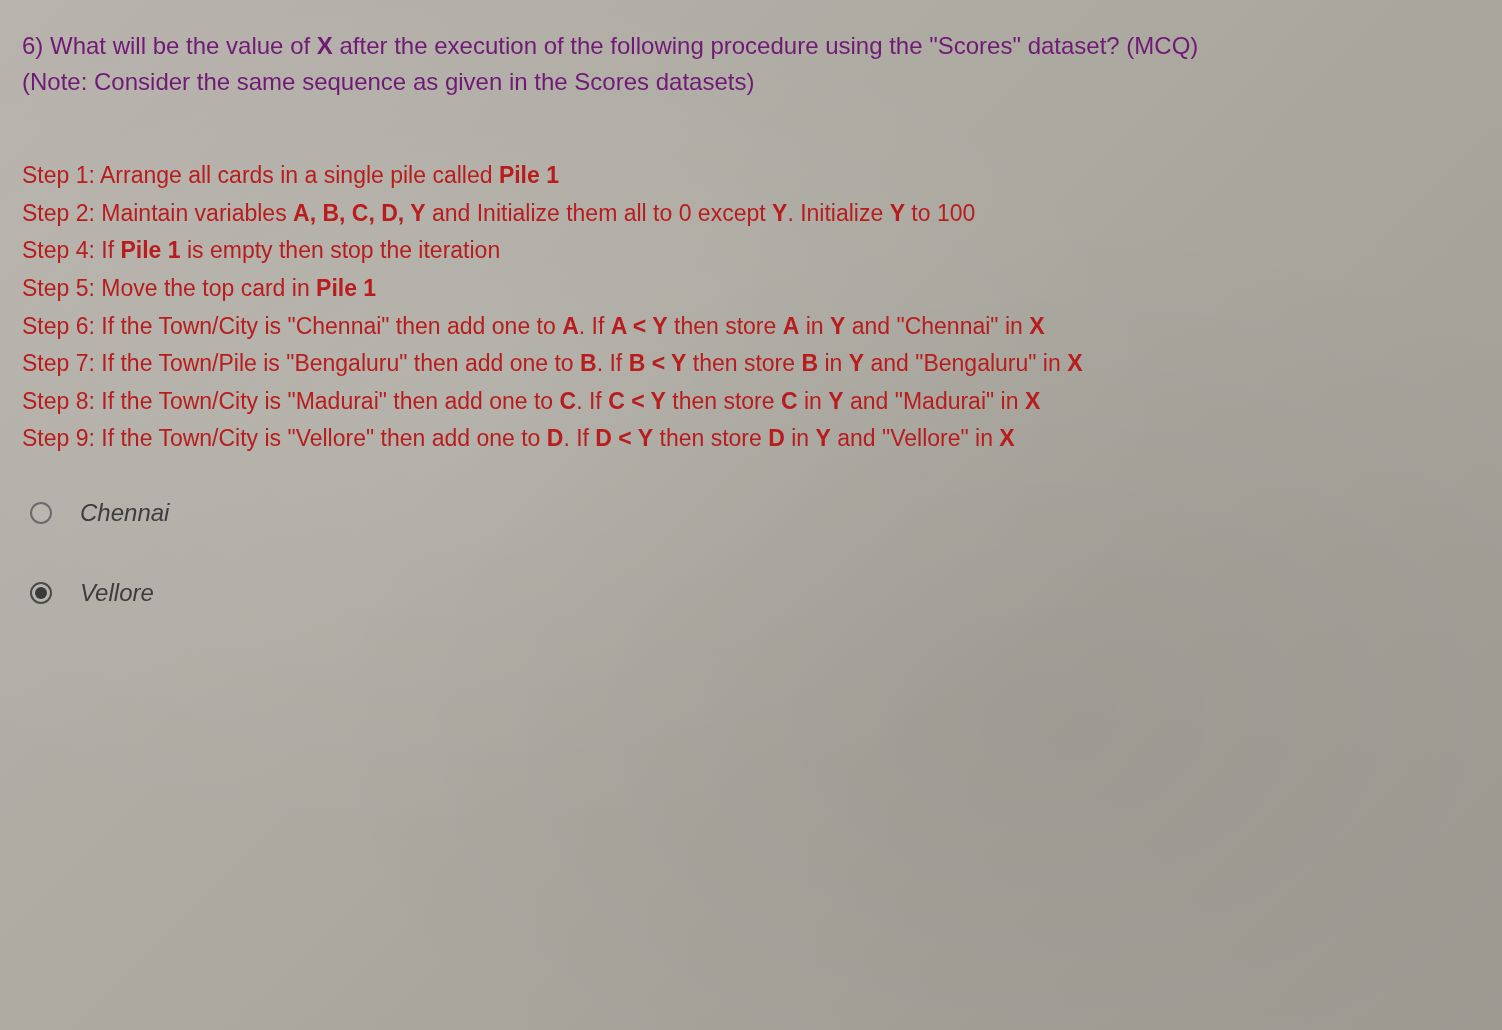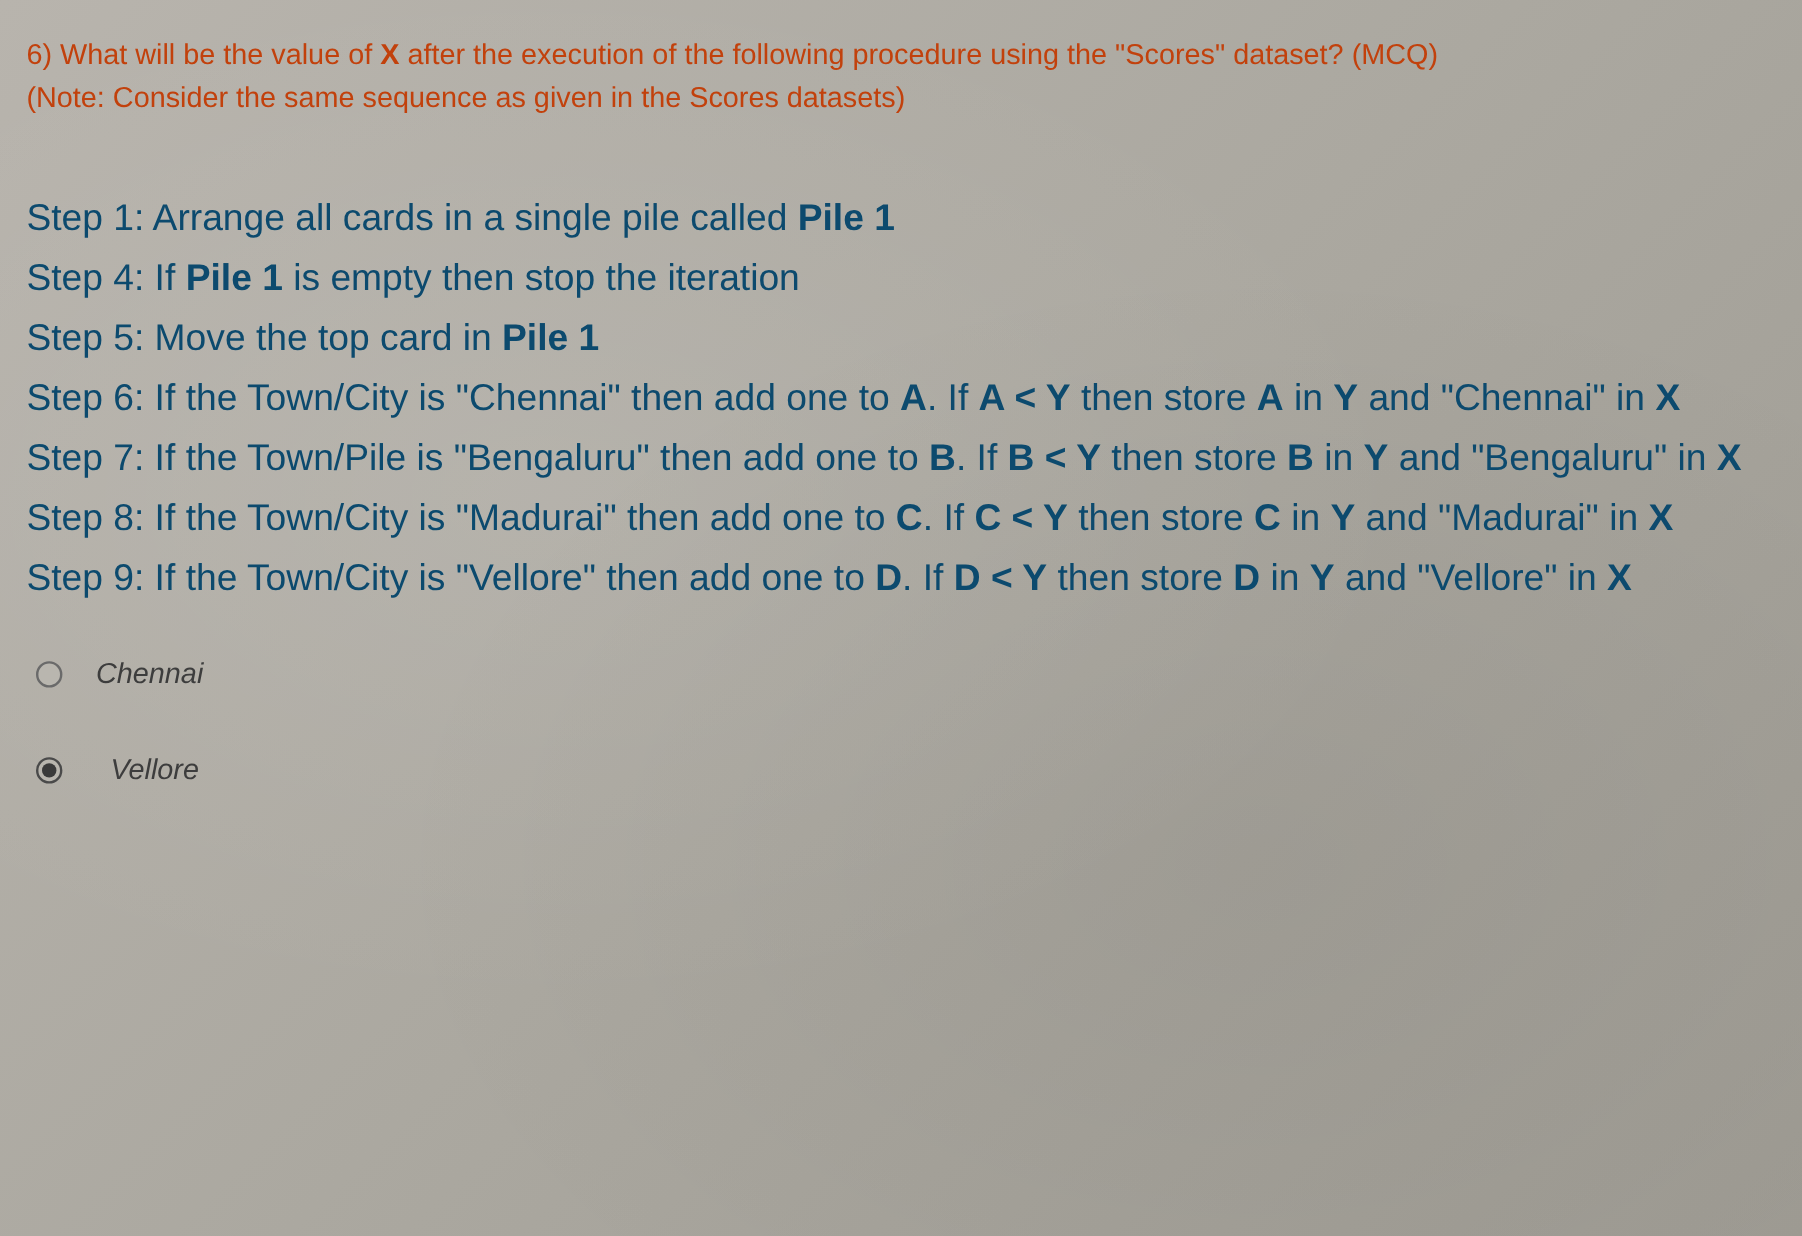--- a/index.html
+++ b/index.html
@@ -28,30 +28,30 @@
                   radial-gradient(ellipse at 70% 70%, rgba(0,0,0,0.05) 0%, transparent 50%);
       pointer-events: none;
     }
     .content {
       position: relative;
       z-index: 1;
     }
     .question-header {
       font-size: 24px;
       line-height: 1.5;
-      color: #c2410c;
+      color: #701a75;
       margin-bottom: 58px;
     }
     .question-header .bold {
       font-weight: bold;
     }
     .steps {
-      font-size: 31px;
+      font-size: 23px;
       line-height: 1.55;
-      color: #0c4a6e;
+      color: #b91c1c;
       margin-bottom: 42px;
     }
     .step {
       margin-bottom: 2px;
     }
     .step .bold {
       font-weight: bold;
     }
     .options {
       padding-left: 8px;
@@ -59,21 +59,20 @@
     .option {
       display: flex;
       align-items: center;
       margin-bottom: 52px;
       font-size: 24px;
       color: #3d3d3d;
       font-style: italic;
     }
     .option:last-child {
       margin-bottom: 0;
-      gap: 12px;
     }
     .radio {
       width: 22px;
       height: 22px;
       border: 2px solid #6a6a6a;
       border-radius: 50%;
       margin-right: 28px;
       display: inline-flex;
       align-items: center;
       justify-content: center;
@@ -104,20 +103,23 @@
     <span>What will be the value of </span><span class="bold">X</span><span> after the execution of the following procedure using the "Scores" dataset? (MCQ)</span>
     <br>
     <span>(Note: Consider the same sequence as given in the Scores datasets)</span>
   </div>
 
   <div class="steps">
     <div class="step">
       <span>Step 1: Arrange all cards in a single pile called </span><span class="bold">Pile 1</span><span></span>
     </div>
     <div class="step">
+      <span>Step 2: Maintain variables </span><span class="bold">A, B, C, D, Y</span><span> and Initialize them all to 0 except </span><span class="bold">Y</span><span>. Initialize </span><span class="bold">Y</span><span> to 100</span>
+    </div>
+    <div class="step">
       <span>Step 4: If </span><span class="bold">Pile 1</span><span> is empty then stop the iteration</span>
     </div>
     <div class="step">
       <span>Step 5: Move the top card in </span><span class="bold">Pile 1</span><span></span>
     </div>
     <div class="step">
       <span>Step 6: If the Town/City is "Chennai" then add one to </span><span class="bold">A</span><span>. If </span><span class="bold">A &lt; Y</span><span> then store </span><span class="bold">A</span><span> in </span><span class="bold">Y</span><span> and "Chennai" in </span><span class="bold">X</span><span></span>
     </div>
     <div class="step">
       <span>Step 7: If the Town/Pile is "Bengaluru" then add one to </span><span class="bold">B</span><span>. If </span><span class="bold">B &lt; Y</span><span> then store </span><span class="bold">B</span><span> in </span><span class="bold">Y</span><span> and "Bengaluru" in </span><span class="bold">X</span><span></span>

